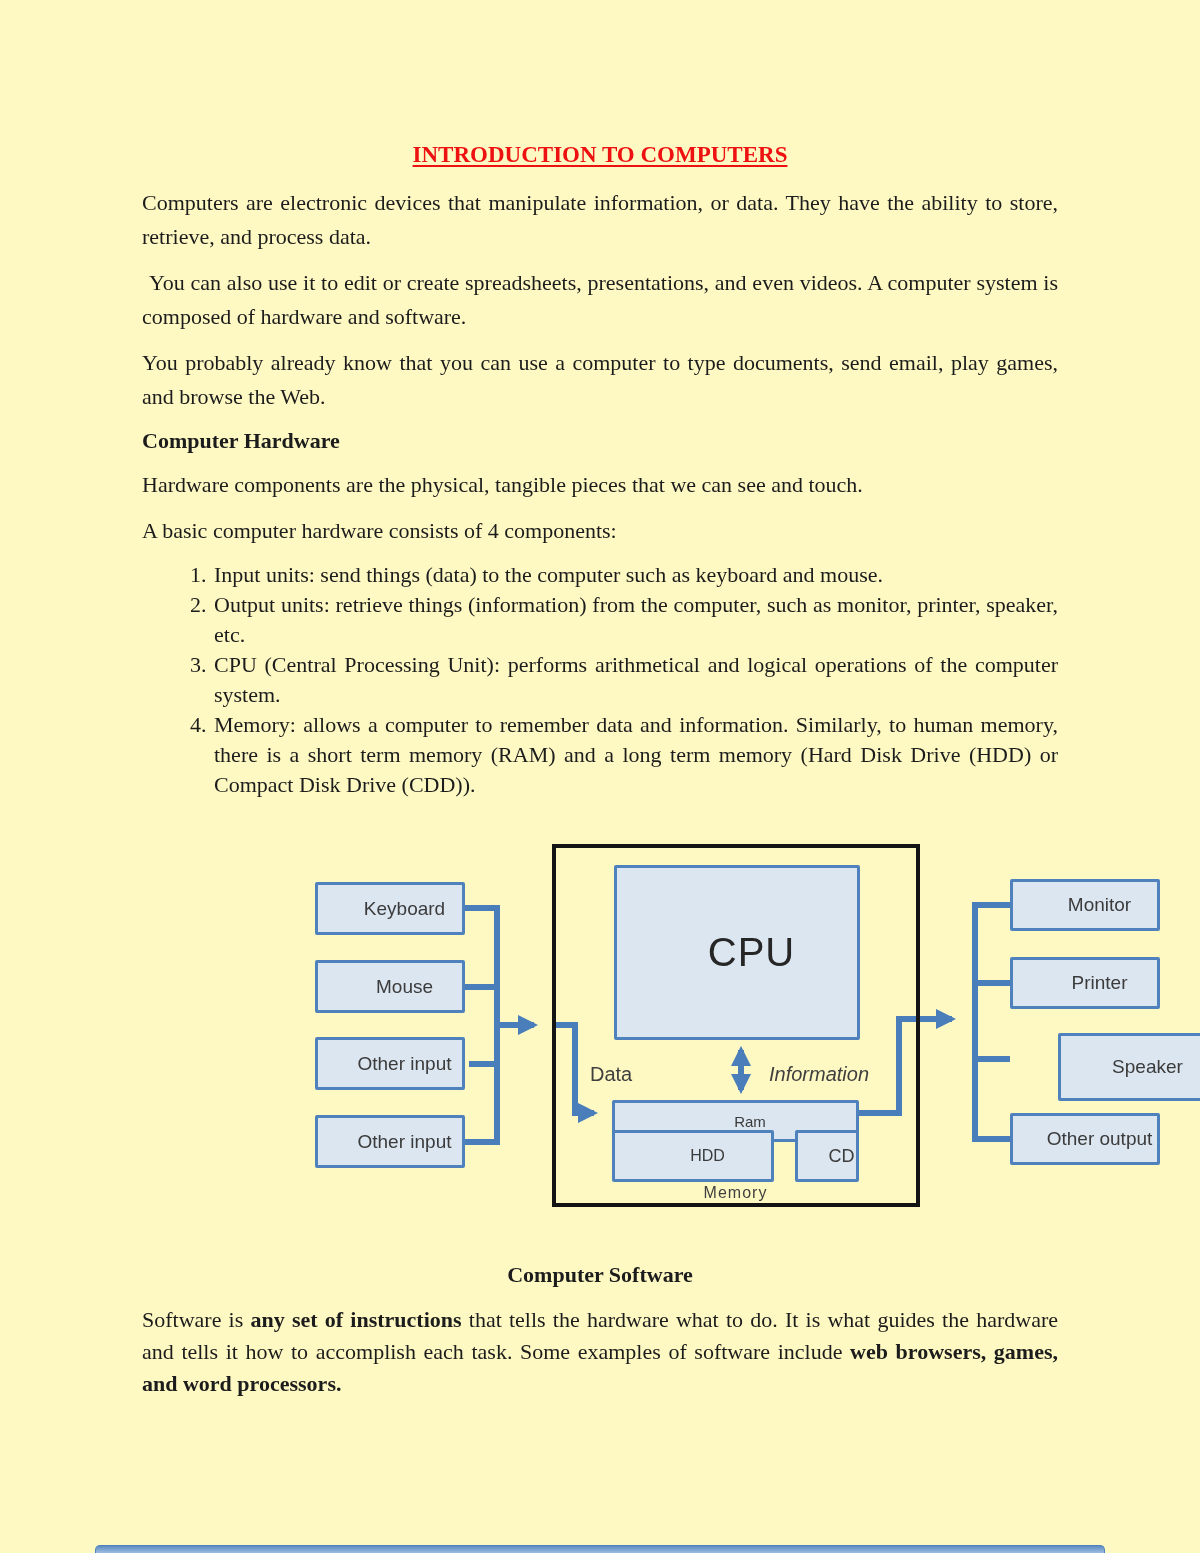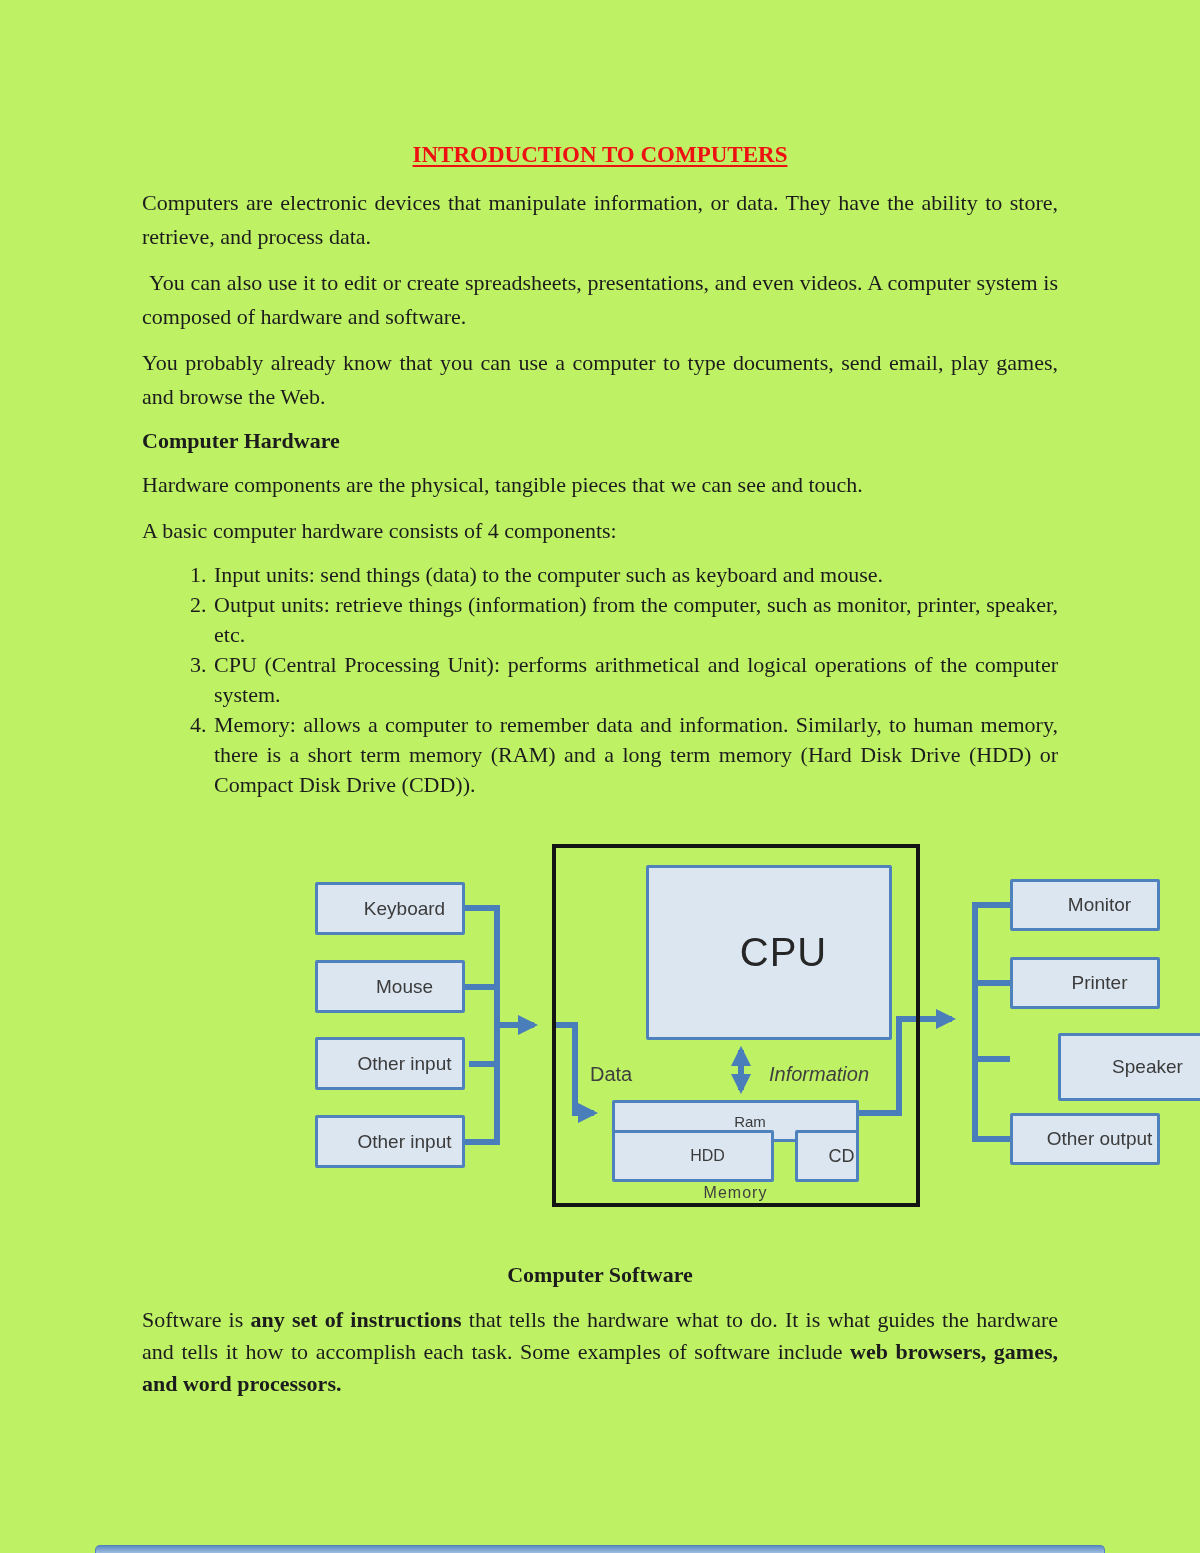--- a/index.html
+++ b/index.html
@@ -1,19 +1,19 @@
 <!DOCTYPE html>
 <html style="--title-red: #ee1111; --box-fill: #dce6f1; --box-border: #4f81bd; --arrow-blue: #4a7ebb; --outer-border: #141414;"><head>
 <meta charset="utf-8">
 <style>
   html,body{margin:0;padding:0;background:#ffffff;}
   .page{
     position:relative;
     width:1200px;height:1553px;
-    background:#bef264;
+    background:#fef9c3;
     overflow:hidden;
     font-family:"Liberation Serif", serif;
     color:#1c1c1c;
   }
   .doc{
     position:absolute;
     left:142px; right:142px; top:0;
   }
   .doc-title{
     margin:140px 0 16px 0;
@@ -77,21 +77,21 @@
     position:absolute;
     box-sizing:border-box;
     background:var(--box-fill);
     border:3px solid var(--box-border);
     border-radius:2px;
     display:flex; align-items:center; justify-content:center;
     font-size:19px;
     color:#3b3b3b;
     padding-left:29px;
   }
-  .dbox.cpu{ left:472px; top:28px; width:246px; height:175px; font-size:40px; color:#262626; letter-spacing:1px;margin-left:32px; }
+  .dbox.cpu{ left:472px; top:28px; width:246px; height:175px; font-size:40px; color:#262626; letter-spacing:1px; }
   .dbox.in0{ left:173px; top:45px;  width:150px; height:53px; }
   .dbox.in1{ left:173px; top:123px; width:150px; height:53px; }
   .dbox.in2{ left:173px; top:200px; width:150px; height:53px; }
   .dbox.in3{ left:173px; top:278px; width:150px; height:53px; }
   .dbox.out0{ left:868px; top:42px;  width:150px; height:52px; }
   .dbox.out1{ left:868px; top:120px; width:150px; height:52px; }
   .dbox.out2{ left:916px; top:196px; width:150px; height:68px; }
   .dbox.out3{ left:868px; top:276px; width:150px; height:52px; }
   .dbox.ram{ left:470px; top:263px; width:247px; height:42px; font-size:15px; }
   .dbox.hdd{ left:470px; top:293px; width:162px; height:52px; font-size:16px; }

